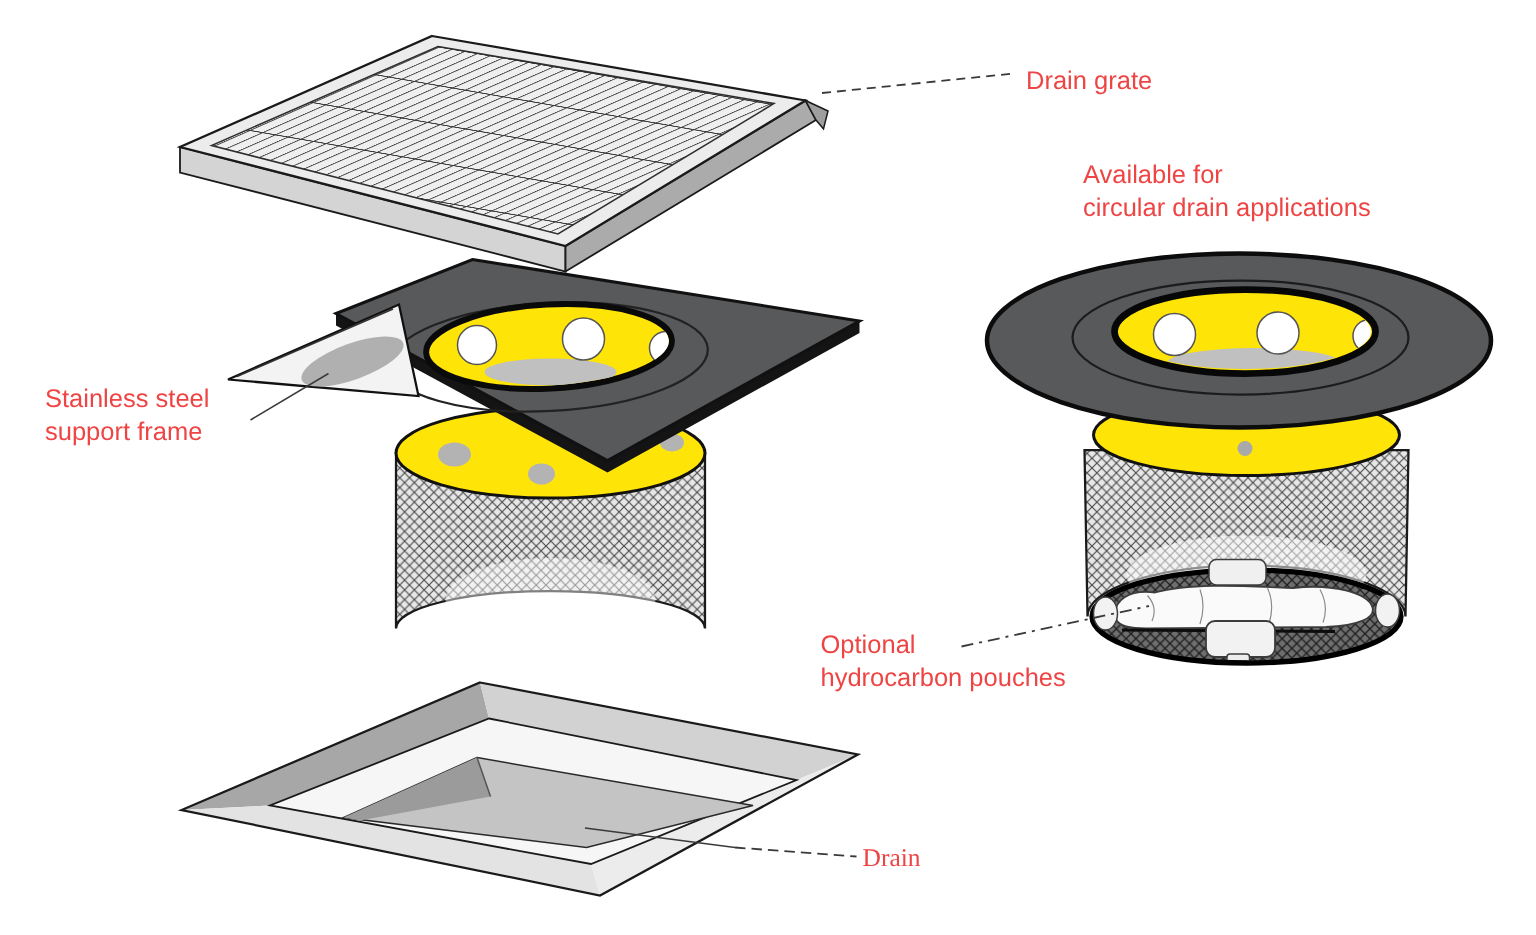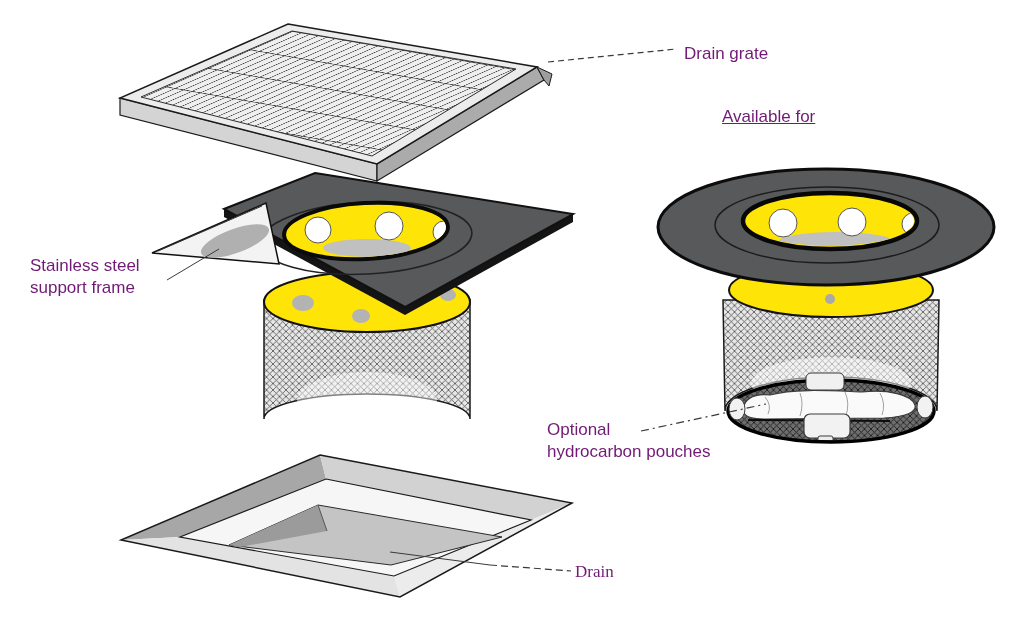--- a/index.html
+++ b/index.html
@@ -1,19 +1,19 @@
 <!DOCTYPE html>
 <html><head>
 <meta charset="utf-8">
 <style>
   html,body{margin:0;padding:0;background:#ffffff;}
   #stage{position:relative;width:1024px;height:623px;background:#ffffff;overflow:hidden;
          font-family:"Liberation Sans", sans-serif;color:#231f20;}
   #art{position:absolute;left:0;top:0;}
-  .lbl{position:absolute;font-size:17px;line-height:22px;color:#701a75;white-space:nowrap;}
+  .lbl{position:absolute;font-size:17px;line-height:22px;color:#ef4444;white-space:nowrap;}
 </style>
 </head>
 <body>
 
 <div id="stage">
 
 <svg id="art" width="1024" height="623" viewBox="0 0 1024 623">
   <defs>
     <pattern id="meshLight" width="6.5" height="6.5" patternUnits="userSpaceOnUse">
       <rect width="6.5" height="6.5" fill="#e7e7e7"></rect>
@@ -122,22 +122,23 @@
     <line x1="641" y1="431" x2="766" y2="404" stroke-width="1.2" stroke-dasharray="8,4,2,4"></line>
     <path d="M390,552 L490,565" stroke-width="1"></path>
     <line x1="490" y1="565" x2="571" y2="571" stroke-width="1.2" stroke-dasharray="7,4"></line>
   </g>
 </svg>
 
 <div class="lbl" style="left:684px;top:43px;">
   <span>Drain grate</span>
 </div>
 
-<div class="lbl" style="left:722px;top:106px;text-decoration:underline;">
+<div class="lbl" style="left:722px;top:106px;">
   <div>Available for</div>
+  <div>circular drain applications</div>
 </div>
 
 <div class="lbl" style="left:547px;top:419px;">
   <div>Optional</div>
   <div>hydrocarbon pouches</div>
 </div>
 
 <div class="lbl" style="left:30px;top:255px;">
   <div>Stainless steel</div>
   <div>support frame</div>

